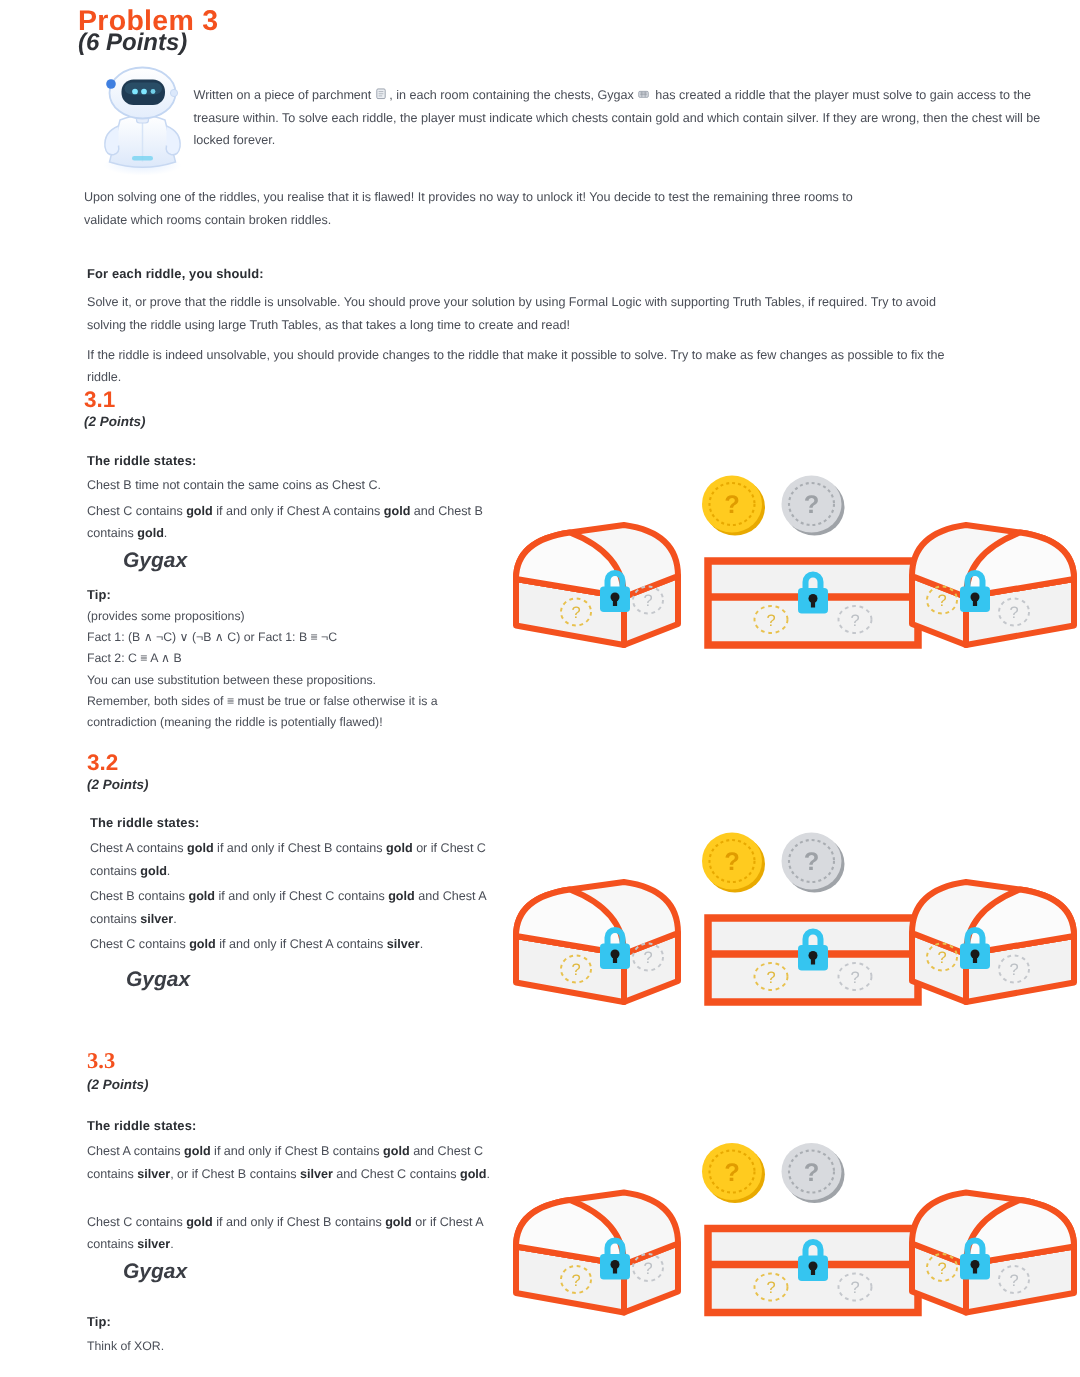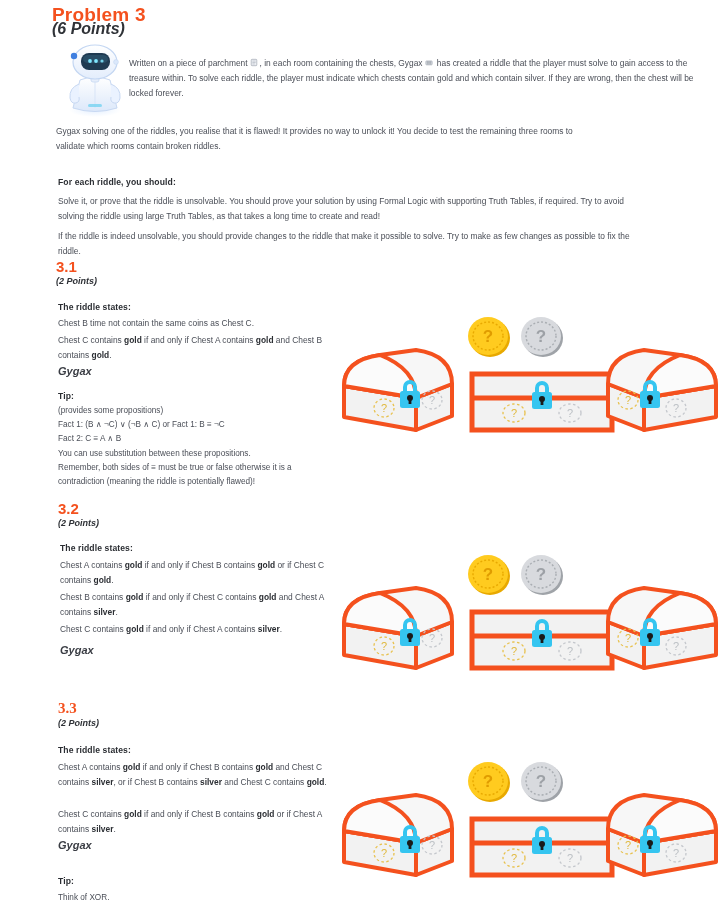--- a/index.html
+++ b/index.html
@@ -59,24 +59,25 @@
   .para b { color: #2b2e33; }
   .bold-label {
     position: absolute;
     font-size: 8.6px;
     font-weight: bold;
     color: #2b2e33;
     letter-spacing: .1px;
   }
   .sig {
     position: absolute;
-    font-size: 11px;
+    font-size: 14px;
     font-style: italic;
     font-weight: bold;
     color: #3a3d44;
+    margin-left: 24px;
   }
   .tipline {
     position: absolute;
     font-size: 8.2px;
     line-height: 14px;
     color: #4a4e57;
   }
 
   
   .robot { position: absolute; left: 52px; top: 40px; width: 86px; height: 78px; }
@@ -150,21 +151,21 @@
           <line x1="3" y1="6.8" x2="6" y2="6.8" stroke="#9aa1ac" stroke-width="0.6"></line>
         </svg></span><span>, in each room containing the chests, Gygax</span><span class="inline-ico"><svg viewBox="0 0 10 10" width="8" height="9">
           <rect x="1" y="3" width="8" height="5" rx="1" fill="#d7dae0" stroke="#9aa1ac" stroke-width="0.7"></rect>
           <line x1="2.2" y1="4.4" x2="7.8" y2="4.4" stroke="#8b929c" stroke-width="0.55"></line>
           <line x1="2.2" y1="5.8" x2="7.8" y2="5.8" stroke="#8b929c" stroke-width="0.55"></line>
           <line x1="3.6" y1="3.2" x2="3.6" y2="7.8" stroke="#8b929c" stroke-width="0.55"></line>
           <line x1="6.4" y1="3.2" x2="6.4" y2="7.8" stroke="#8b929c" stroke-width="0.55"></line>
         </svg></span> <span>has created a riddle that the player must solve to gain access to the treasure within. To solve each riddle, the player must indicate which chests contain gold and which contain silver. If they are wrong, then the chest will be locked forever.</span>
   </div>
 
-  <div class="para" style="left:56px; top:124px; width:540px;">Gygax solving one of the riddles, you realise that it is flawed! It provides no way to unlock it! You decide to test the remaining three rooms to validate which rooms contain broken riddles.</div>
+  <div class="para" style="left:56px; top:124px; width:540px;">Upon solving one of the riddles, you realise that it is flawed! It provides no way to unlock it! You decide to test the remaining three rooms to validate which rooms contain broken riddles.</div>
 
   <div class="bold-label" style="left:58px; top:177px;">For each riddle, you should:</div>
   <div class="para" style="left:58px; top:229px; width:585px;">If the riddle is indeed unsolvable, you should provide changes to the riddle that make it possible to solve. Try to make as few changes as possible to fix the riddle.</div>
   <div class="para" style="left:58px; top:194px; width:585px;">Solve it, or prove that the riddle is unsolvable. You should prove your solution by using Formal Logic with supporting Truth Tables, if required. Try to avoid solving the riddle using large Truth Tables, as that takes a long time to create and read!</div>
 
   <div class="sec-num" style="left:56px; top:258px;">3.1</div>
   <div class="sec-points" style="left:56px; top:276px;">(2 Points)</div>
 
   <div class="bold-label" style="left:58px; top:302px;">The riddle states:</div>
   <div class="para" style="left:58px; top:316px; width:280px;">Chest B time not contain the same coins as Chest C.</div>

